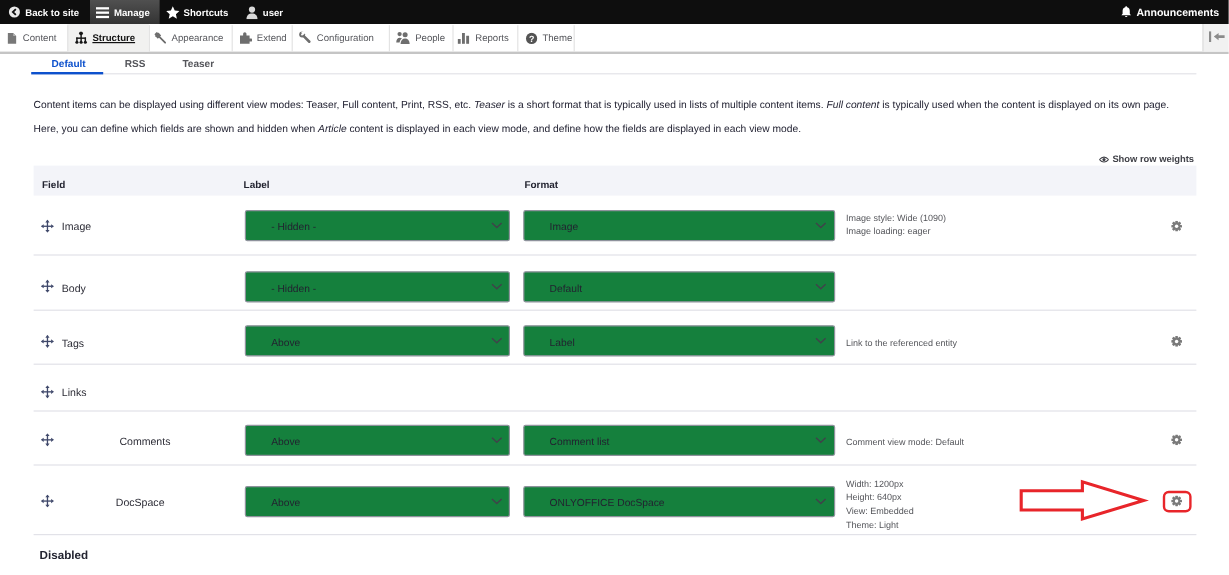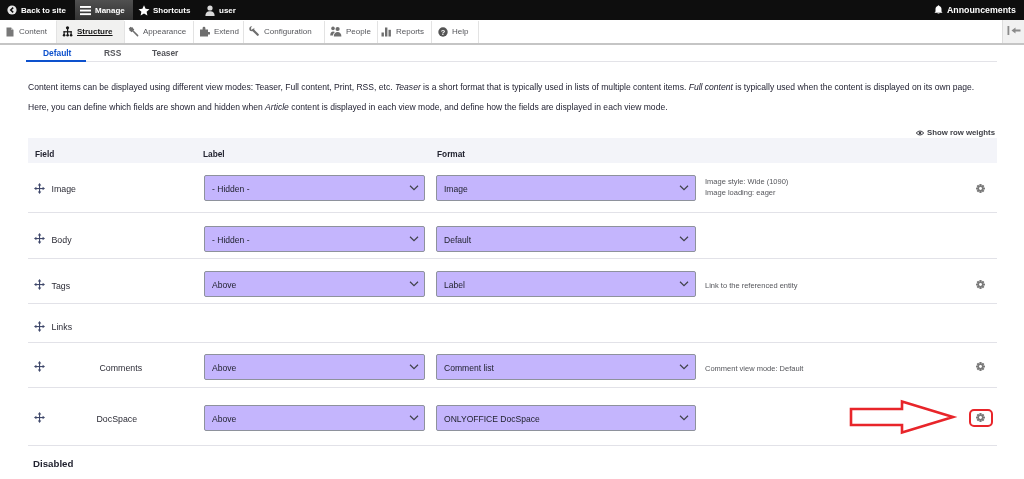--- a/index.html
+++ b/index.html
@@ -28,21 +28,21 @@
 .ptext { position:absolute; left:28px; font-size:8.55px; color:#232333; white-space:nowrap; }
 
 
 #srw { position:absolute; top:128px; right:29px; font-size:7.8px; font-weight:bold; color:#3f4047; }
 
 
 #thead { position:absolute; left:28px; top:137.5px; width:969px; height:25px; background:#f3f4f9; }
 .th { position:absolute; top:149px; font-size:8.3px; font-weight:bold; color:#222330; }
 .rowline { position:absolute; left:28px; width:969px; height:1px; background:#e2e2e8; }
 .fieldname { position:absolute; left:51.5px; font-size:8.8px; color:#2c2c36; }
-.selectbox { position:absolute; width:221px; height:26px; background:#c4b5fd; border:1px solid #8e929c; border-radius:2px; font-size:8.55px; color:#222330; line-height:26px; padding-left:7px; }
+.selectbox { position:absolute; width:221px; height:26px; background:#15803d; border:1px solid #8e929c; border-radius:2px; font-size:8.55px; color:#222330; line-height:26px; padding-left:21px; }
 .selectbox.fmt { width:260px; }
 .chev { position:absolute; }
 .info { position:absolute; left:705px; font-size:7.5px; color:#55565b; line-height:11.4px; }
 .gear { position:absolute; left:976px; width:9px; height:9px; }
 
 #disabled { position:absolute; left:33px; top:457.5px; font-size:9.7px; font-weight:bold; color:#222330; }
 </style>
 </head>
 <body>
 <div id="page">
@@ -164,21 +164,21 @@
         <rect x="4" y="0.5" width="2.4" height="9" fill="#6e6e6e"></rect>
         <rect x="7.5" y="2.8" width="2.4" height="6.7" fill="#6e6e6e"></rect>
       </svg>
     <span>Reports</span>
   </div>
   <div class="t2-item" style="left:438px;">
     <svg width="10" height="10" viewBox="0 0 10 10" style="margin-right:4px;">
         <circle cx="5" cy="5" r="4.7" fill="#545454"></circle>
         <text x="5" y="7.6" font-size="7.4" font-weight="bold" fill="#fff" text-anchor="middle" font-family="Liberation Sans, sans-serif">?</text>
       </svg>
-    <span>Help</span>
+    <span>Theme</span>
   </div>
   <div id="t2-toggle">
     <svg width="14" height="9" viewBox="0 0 14 9" style="position:absolute; left:4px; top:6px;">
         <rect x="0.5" y="0" width="1.8" height="9" fill="#8a8a8a"></rect>
         <path d="M4.5 4.5 L8.5 1.5 L8.5 3.4 L13.5 3.4 L13.5 5.6 L8.5 5.6 L8.5 7.5 Z" fill="#8a8a8a"></path>
       </svg>
   </div>
 
   <div class="tab" style="left:43px; top:48px; color:#0d51cd;">Default</div>
   <div class="tab" style="left:104px; top:48px;">RSS</div>
@@ -345,20 +345,21 @@
     </svg>
   <div class="fieldname" style="top:413.5px;padding-left:45px;">DocSpace</div>
   <div class="selectbox" style="left:204px; top:404.5px;">Above</div>
   <svg class="chev" style="left:409px; top:414.5px;" width="10" height="6" viewBox="0 0 10 6">
       <path d="M1 0.8 L5 4.6 L9 0.8" stroke="#40424a" stroke-width="1.2" fill="none"></path>
     </svg>
   <div class="selectbox fmt" style="left:436px; top:404.5px;">ONLYOFFICE DocSpace</div>
   <svg class="chev" style="left:679px; top:414.5px;" width="10" height="6" viewBox="0 0 10 6">
       <path d="M1 0.8 L5 4.6 L9 0.8" stroke="#40424a" stroke-width="1.2" fill="none"></path>
     </svg>
+  <div class="info" style="top:397.5px;">Width: 1200px<br>Height: 640px<br>View: Embedded<br>Theme: Light</div>
   <svg class="gear" style="top:413px;" width="9" height="9" viewBox="0 0 9 9">
       <g fill="#7a7a7a">
         <rect x="3.4" y="0" width="2.2" height="9" rx="0.5"></rect>
         <rect x="0" y="3.4" width="9" height="2.2" rx="0.5"></rect>
         <rect x="3.4" y="0" width="2.2" height="9" rx="0.5" transform="rotate(45 4.5 4.5)"></rect>
         <rect x="3.4" y="0" width="2.2" height="9" rx="0.5" transform="rotate(-45 4.5 4.5)"></rect>
         <circle cx="4.5" cy="4.5" r="3"></circle>
       </g>
       <circle cx="4.5" cy="4.5" r="1.45" fill="#fff"></circle>
     </svg>

